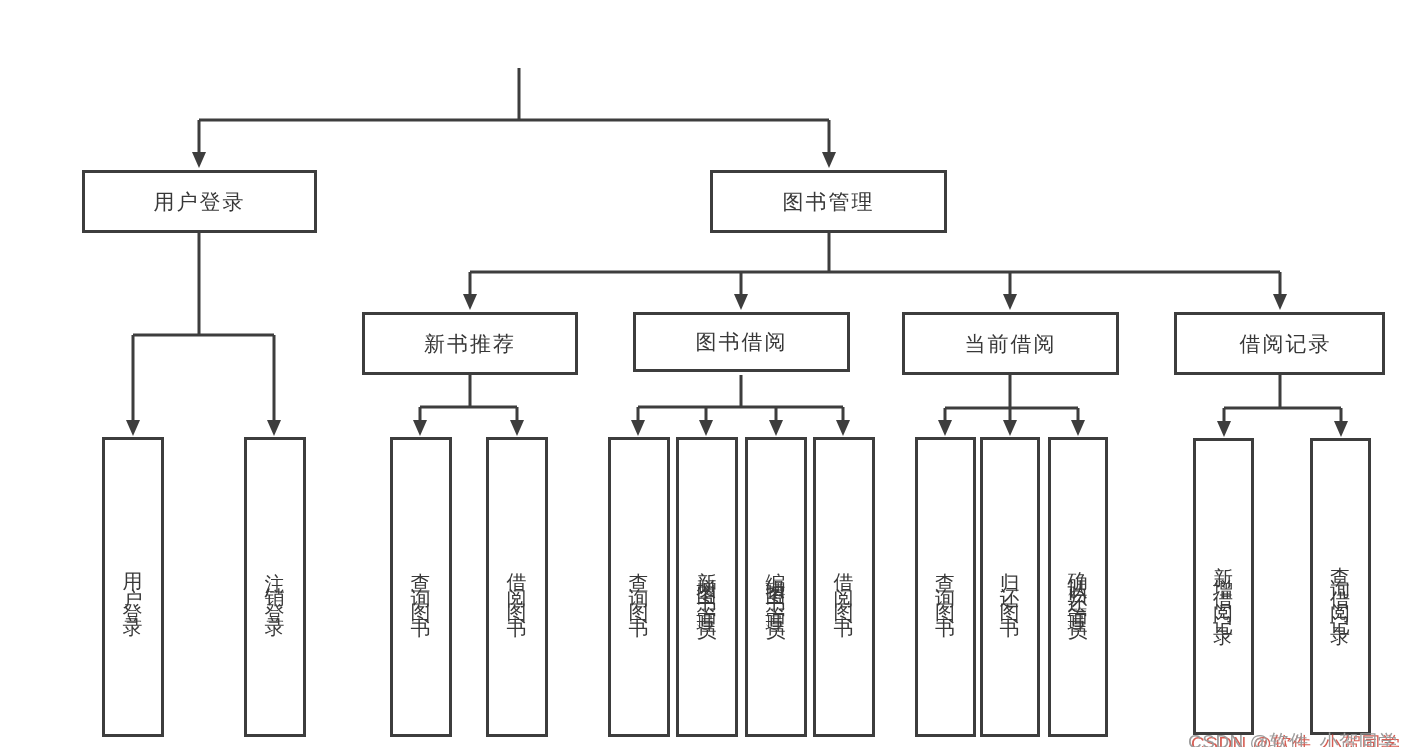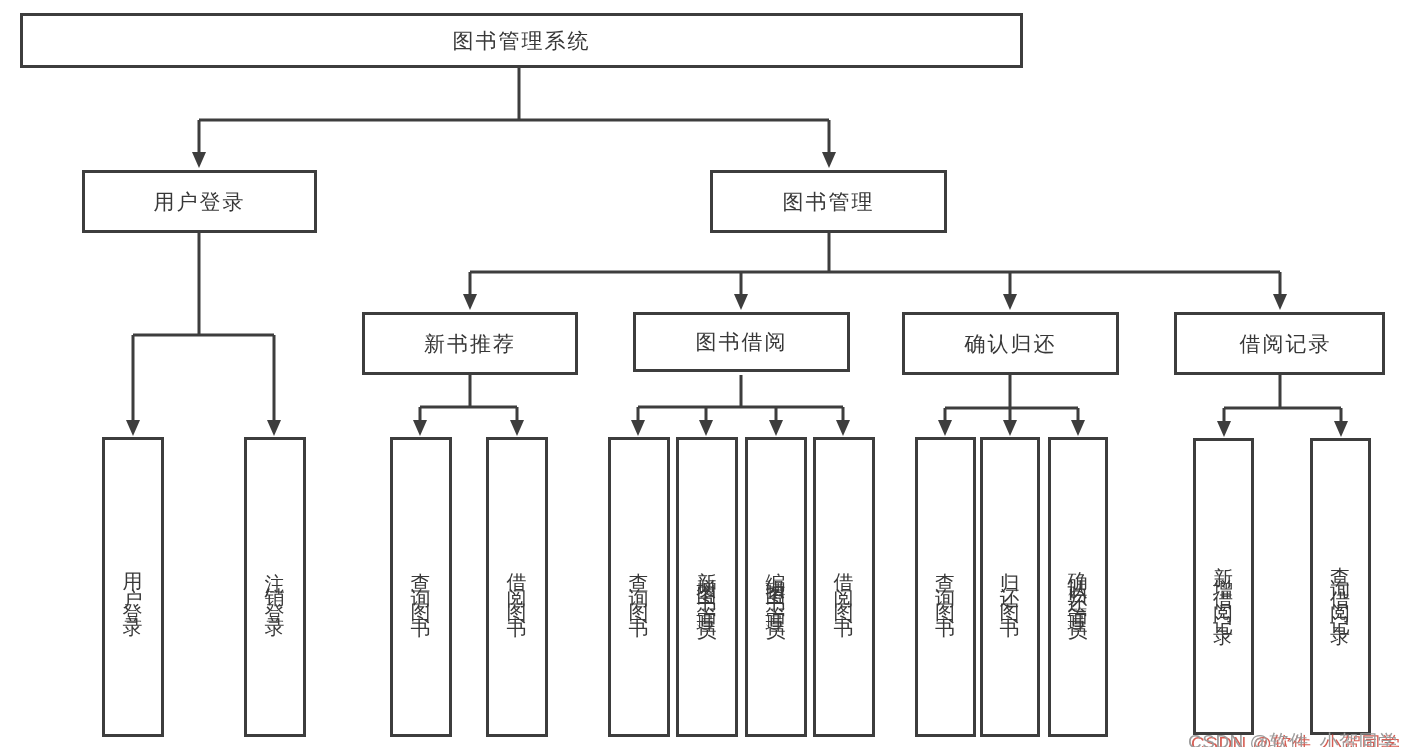--- a/index.html
+++ b/index.html
@@ -97,28 +97,27 @@
       <path d="M769 420 L783 420 L776 436 Z"></path>
       <path d="M836 420 L850 420 L843 436 Z"></path>
       <path d="M938 420 L952 420 L945 436 Z"></path>
       <path d="M1003 420 L1017 420 L1010 436 Z"></path>
       <path d="M1071 420 L1085 420 L1078 436 Z"></path>
       <path d="M1217 421 L1231 421 L1224 437 Z"></path>
       <path d="M1334 421 L1348 421 L1341 437 Z"></path>
     </g>
   </svg>
 
-  <div class="node h-node" style="left:20px; top:13px; width:1003px; height:55px;">图书管理系统</div>
 
   <div class="node h-node" style="left:82px; top:170px; width:235px; height:63px;">用户登录</div>
   <div class="node h-node" style="left:710px; top:170px; width:237px; height:63px;">图书管理</div>
 
   <div class="node h-node" style="left:362px; top:312px; width:216px; height:63px;">新书推荐</div>
   <div class="node h-node" style="left:633px; top:312px; width:217px; height:60px;">图书借阅</div>
-  <div class="node h-node" style="left:902px; top:312px; width:217px; height:63px;">确认归还</div>
+  <div class="node h-node" style="left:902px; top:312px; width:217px; height:63px;">当前借阅</div>
   <div class="node h-node" style="left:1174px; top:312px; width:211px; height:63px;padding-left:12px;">借阅记录</div>
 
   <div class="leaf sp-wide" style="left:102px;">用户登录</div>
   <div class="leaf sp-wide" style="left:244px;">注销登录</div>
 
   <div class="leaf sp-wide" style="left:390px;">查询图书</div>
   <div class="leaf sp-wide" style="left:486px;">借阅图书</div>
 
   <div class="leaf sp-wide" style="left:608px;">查询图书</div>
   <div class="leaf sp-tight" style="left:676px;">新增图书（管理员）</div>

